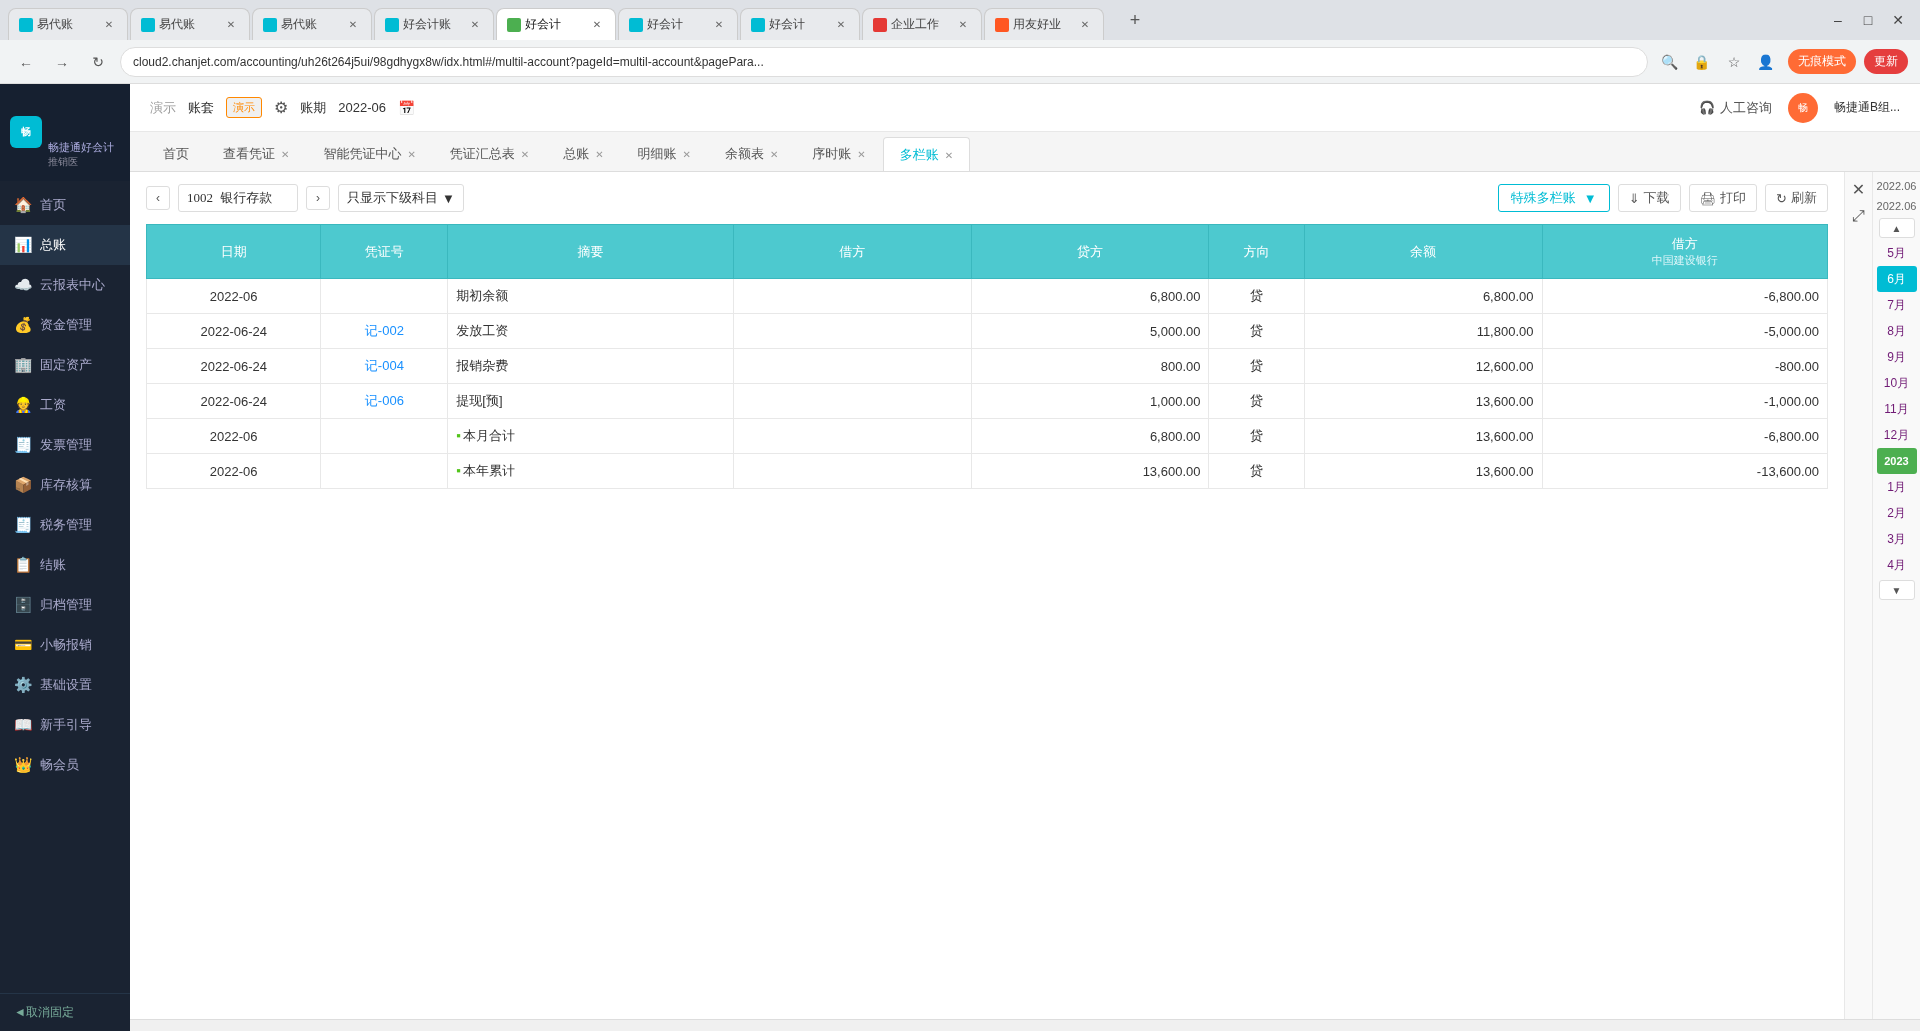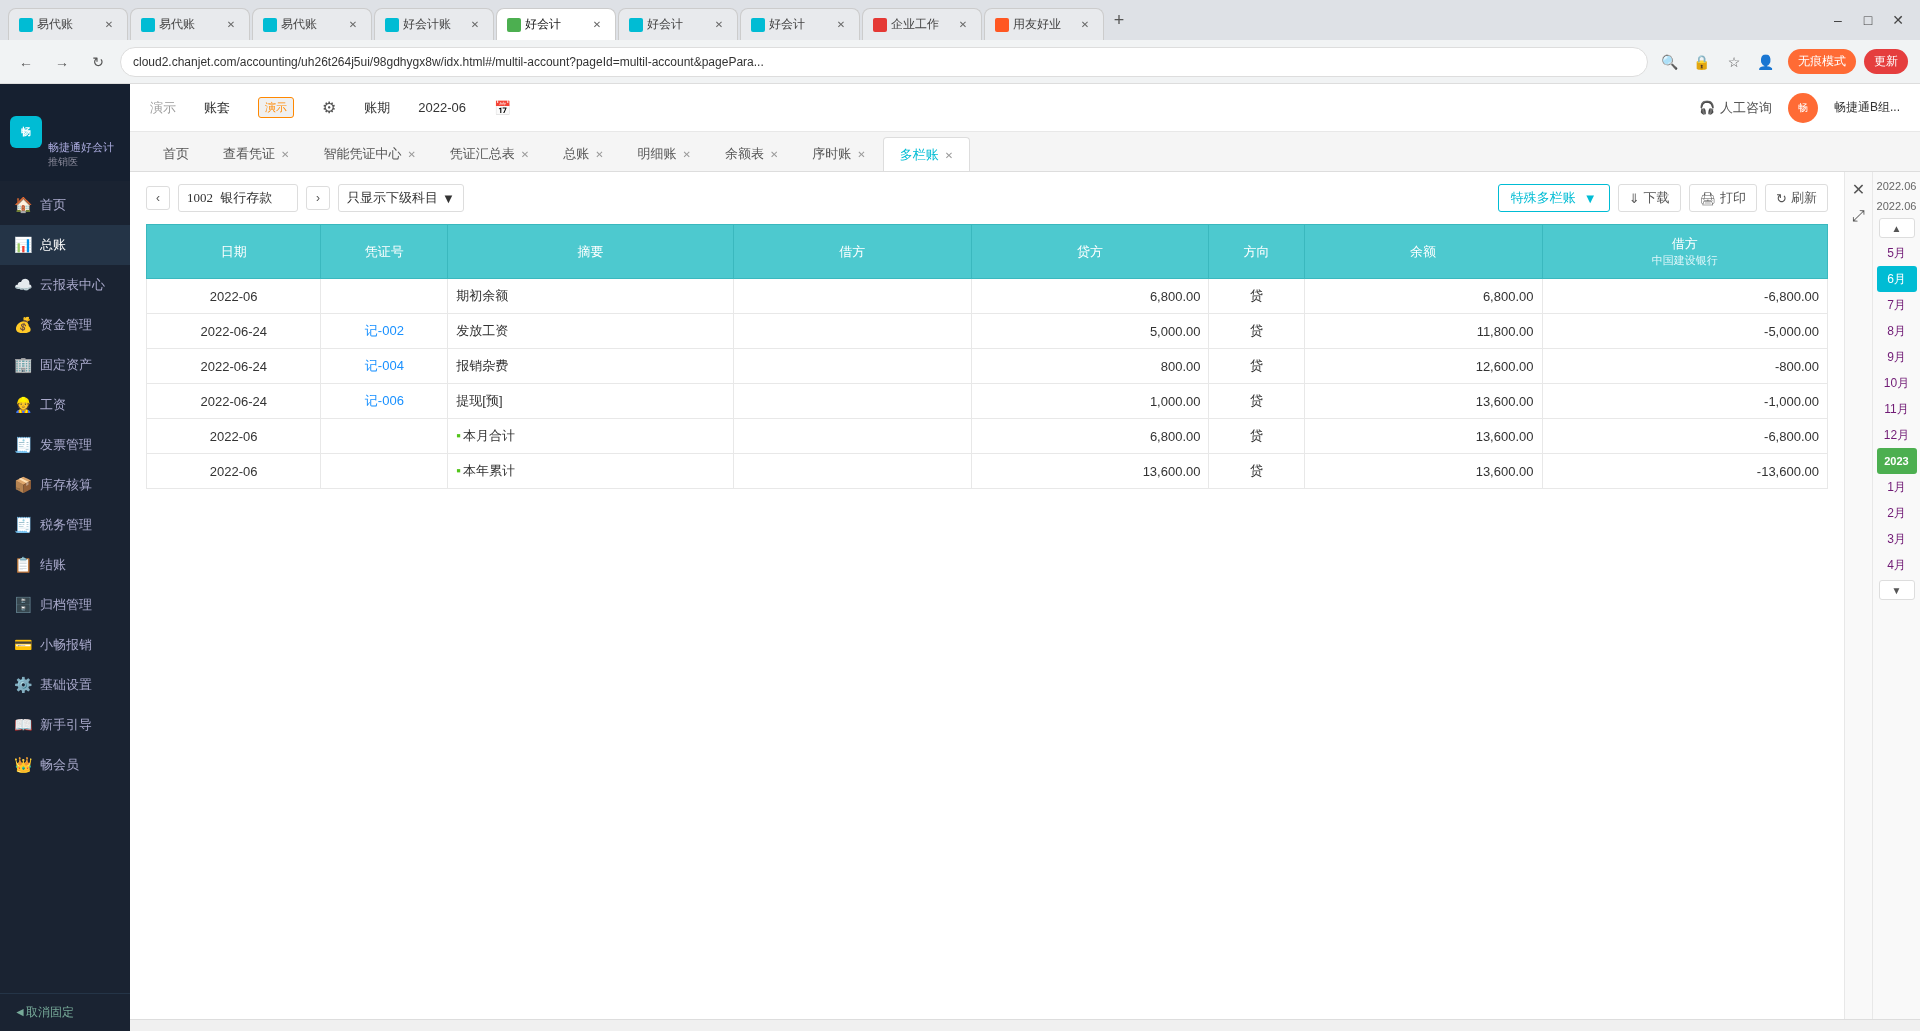--- a/index.html
+++ b/index.html
@@ -1,20 +1,20 @@
 <!DOCTYPE html>
 <html><head>
   <meta charset="utf-8">
   <style>
     * { margin: 0; padding: 0; box-sizing: border-box; }
     body { font-family: 'Microsoft YaHei', Arial, sans-serif; font-size: 12px; background: #f0f2f5; width: 1920px; height: 1031px; overflow: hidden; }
 
     
     .browser-chrome { background: #dee1e6; height: 40px; display: flex; align-items: stretch; padding: 0 8px; }
-    .tab-bar { display: flex; align-items: flex-end; flex: 1; gap: 0; overflow: hidden; }
+    .tab-bar { display: flex; align-items: flex-end; flex: 1; gap: 16px; overflow: hidden; }
     .tab { display: flex; align-items: center; gap: 4px; padding: 0 10px; height: 32px; background: #e8eaed; border-radius: 8px 8px 0 0; font-size: 12px; color: #444; cursor: pointer; min-width: 120px; max-width: 160px; border: 1px solid #ccc; border-bottom: none; margin-right: 1px; }
     .tab.active { background: #fff; color: #222; }
     .tab-icon { width: 14px; height: 14px; border-radius: 2px; flex-shrink: 0; }
     .tab-label { flex: 1; overflow: hidden; text-overflow: ellipsis; white-space: nowrap; }
     .tab-close { width: 16px; height: 16px; border-radius: 50%; display: flex; align-items: center; justify-content: center; color: #666; font-size: 10px; flex-shrink: 0; }
     .tab-new { width: 28px; height: 28px; border-radius: 50%; display: flex; align-items: center; justify-content: center; color: #555; font-size: 18px; cursor: pointer; align-self: center; }
     .browser-controls { display: flex; align-items: center; gap: 2px; margin-left: auto; }
     .win-btn { width: 28px; height: 28px; display: flex; align-items: center; justify-content: center; font-size: 14px; color: #444; cursor: pointer; border-radius: 4px; }
 
     
@@ -38,21 +38,21 @@
     .nav-item { display: flex; align-items: center; gap: 8px; padding: 11px 14px; cursor: pointer; color: #aac; font-size: 13px; transition: background 0.2s; }
     .nav-item.active { background: #243447; color: #fff; }
     .nav-item.active .nav-item-icon { color: #00bcd4; }
     .nav-item-icon { font-size: 15px; color: #7a9; width: 18px; text-align: center; }
     .sidebar-footer { padding: 10px 14px; color: #7a9; font-size: 12px; cursor: pointer; display: flex; align-items: center; gap: 6px; border-top: 1px solid #243447; }
 
     
     .main-content { flex: 1; display: flex; flex-direction: column; background: #fff; overflow: hidden; position: relative; }
 
     
-    .top-bar { height: 48px; background: #fff; border-bottom: 1px solid #e8e8e8; display: flex; align-items: center; padding: 0 20px; gap: 28px; flex-shrink: 0; }
+    .top-bar { height: 48px; background: #fff; border-bottom: 1px solid #e8e8e8; display: flex; align-items: center; padding: 0 20px; gap: 12px; flex-shrink: 0; }
     .demo-badge { background: #f0f0f0; border: 1px solid #ff8800; color: #ff8800; border-radius: 3px; padding: 2px 6px; font-size: 11px; }
     .top-bar-right { margin-left: auto; display: flex; align-items: center; gap: 16px; }
     .consult-btn { display: flex; align-items: center; gap: 4px; color: #555; font-size: 13px; cursor: pointer; }
     .user-avatar { width: 30px; height: 30px; border-radius: 50%; background: #ff6b35; display: flex; align-items: center; justify-content: center; color: white; font-size: 10px; }
     .user-name { font-size: 12px; color: #333; }
 
     
     .page-tabs { height: 40px; background: #f5f5f5; border-bottom: 1px solid #ddd; display: flex; align-items: flex-end; padding: 0 16px; gap: 0; flex-shrink: 0; overflow-x: auto; }
     .page-tab { padding: 8px 16px; font-size: 13px; color: #555; cursor: pointer; border: 1px solid transparent; border-bottom: none; border-radius: 4px 4px 0 0; white-space: nowrap; display: flex; align-items: center; gap: 4px; }
     .page-tab.active { background: #fff; color: #00bcd4; border-color: #ddd; border-bottom-color: #fff; margin-bottom: -1px; }

